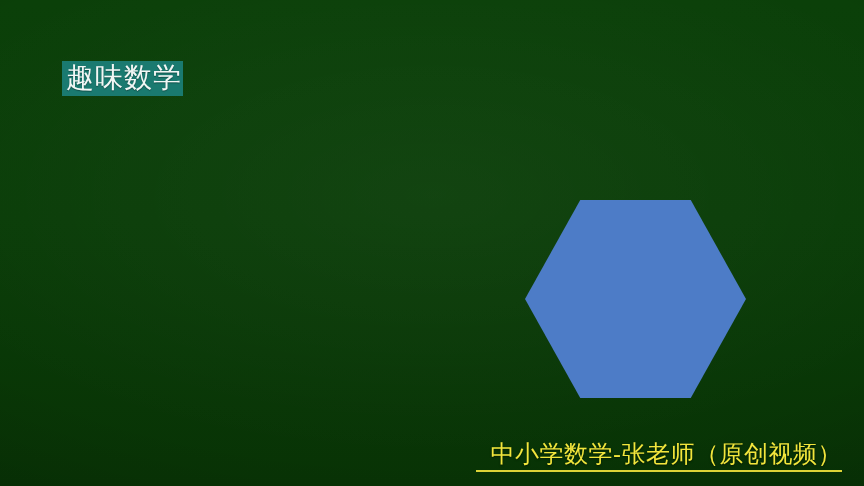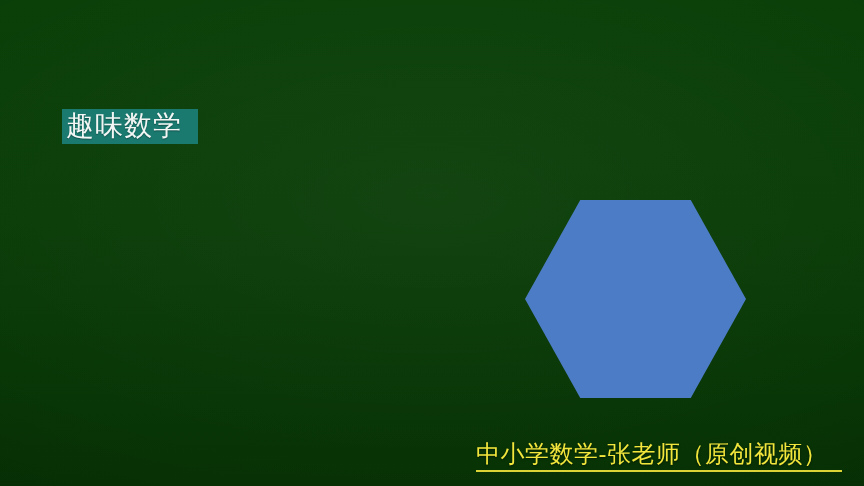--- a/index.html
+++ b/index.html
@@ -34,25 +34,24 @@
     left: 62px;
     top: 61px;
   }
   #title-text {
     display: inline-block;
     background: #1a7a70;
     color: #f2f7f5;
     font-size: 28px;
     line-height: 34px;
     letter-spacing: 1px;
-    padding: 0px 16px 1px 4px;
+    padding: 0px 1px 1px 4px;
     font-weight: 400;
     white-space: nowrap;
     text-shadow: 0 1px 1px rgba(0,0,0,0.35);
-    margin-top: 48px;
   }
 
   
   #question {
     position: absolute;
     left: 63px;
     top: 102px;
     width: 760px;
     color: #f4f7f2;
     font-size: 31px;
@@ -82,21 +81,21 @@
     left: 476px;
     top: 440px;
     width: 366px;
   }
   #watermark-text {
     display: block;
     color: #f2e63c;
     font-size: 24px;
     line-height: 28px;
     letter-spacing: 0.5px;
-    text-align: left;
+    text-align: right;
     white-space: nowrap;
     font-weight: 400;
     text-shadow: 0 1px 2px rgba(0,0,0,0.5);
   }
   #watermark-rule {
     display: block;
     height: 2px;
     margin-top: 2px;
     background: #e8dc3a;
     opacity: 0.95;

